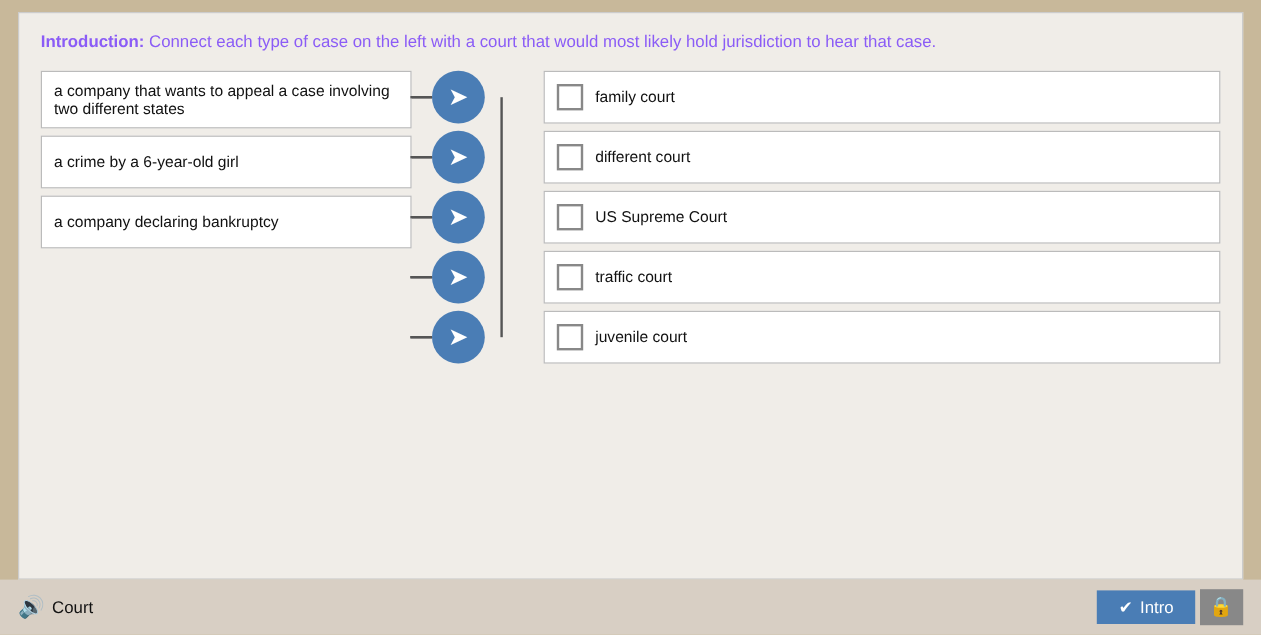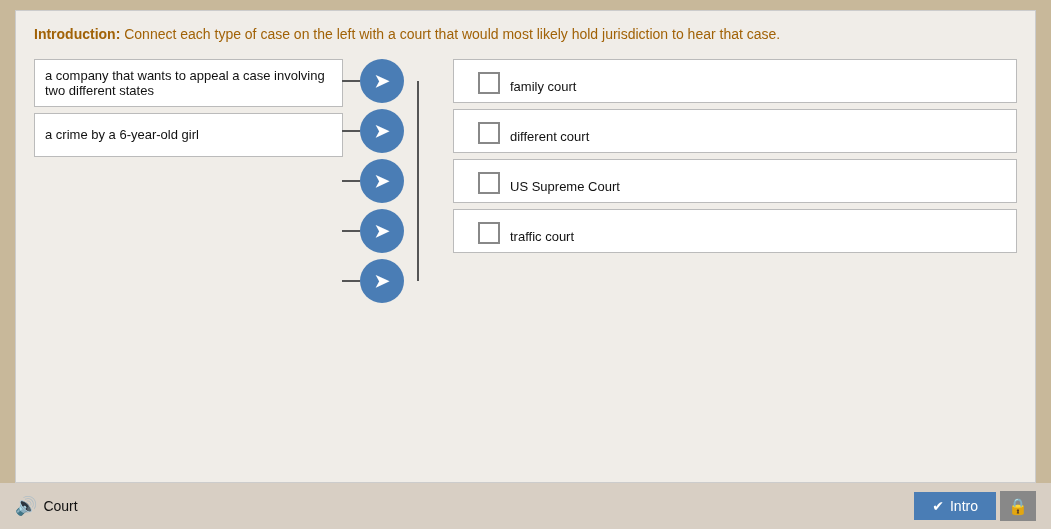--- a/index.html
+++ b/index.html
@@ -18,21 +18,21 @@
       margin: 10px 15px 0 15px;
       padding: 14px 18px 14px 18px;
       border: 1px solid #ccc;
       flex: 1;
     }
 
     .instruction {
       font-size: 14px;
       line-height: 1.4;
       margin-bottom: 14px;
-      color: #a16207;
+      color: #8b5cf6;
     }
 
     .instruction strong {
       font-weight: bold;
     }
 
     .matching-area {
       display: flex;
       flex-direction: row;
       gap: 0;
@@ -99,26 +99,26 @@
       display: flex;
       flex-direction: column;
       gap: 6px;
       flex: 1;
       margin-left: 20px;
     }
 
     .right-item {
       background: white;
       border: 1px solid #bbb;
-      padding: 8px 24px;
+      padding: 8px 10px;
       font-size: 13px;
       color: #111;
       min-height: 44px;
       display: flex;
-      align-items: flex-end;
+      align-items: center;
       gap: 10px;
     }
 
     .checkbox {
       width: 22px;
       height: 22px;
       border: 2px solid #888;
       background: white;
       flex-shrink: 0;
       display: flex;
@@ -205,20 +205,23 @@
 
   <div class="matching-area">
 
     <div class="left-column">
       <div class="left-item">
         <span>a company that wants to appeal a case involving two different states</span>
       </div>
       <div class="left-item">
         <span>a crime by a 6-year-old girl</span>
       </div>
+      <div class="left-item">
+        <span>a company declaring bankruptcy</span>
+      </div>
     </div>
 
     <div class="arrow-column">
       <div class="arrow-row">
         <div class="h-line"></div>
         <button class="arrow-btn">
           <span class="arrow-icon">➤</span>
         </button>
       </div>
       <div class="arrow-row">
@@ -260,20 +263,24 @@
         <div class="checkbox"></div>
         <span>different court</span>
       </div>
       <div class="right-item">
         <div class="checkbox"></div>
         <span>US Supreme Court</span>
       </div>
       <div class="right-item">
         <div class="checkbox"></div>
         <span>traffic court</span>
+      </div>
+      <div class="right-item">
+        <div class="checkbox"></div>
+        <span>juvenile court</span>
       </div>
     </div>
   </div>
 </div>
 
 <div class="footer">
   <button class="intro-btn">
     <span class="speaker-icon">🔊</span>
     <span>Court</span>
   </button>

